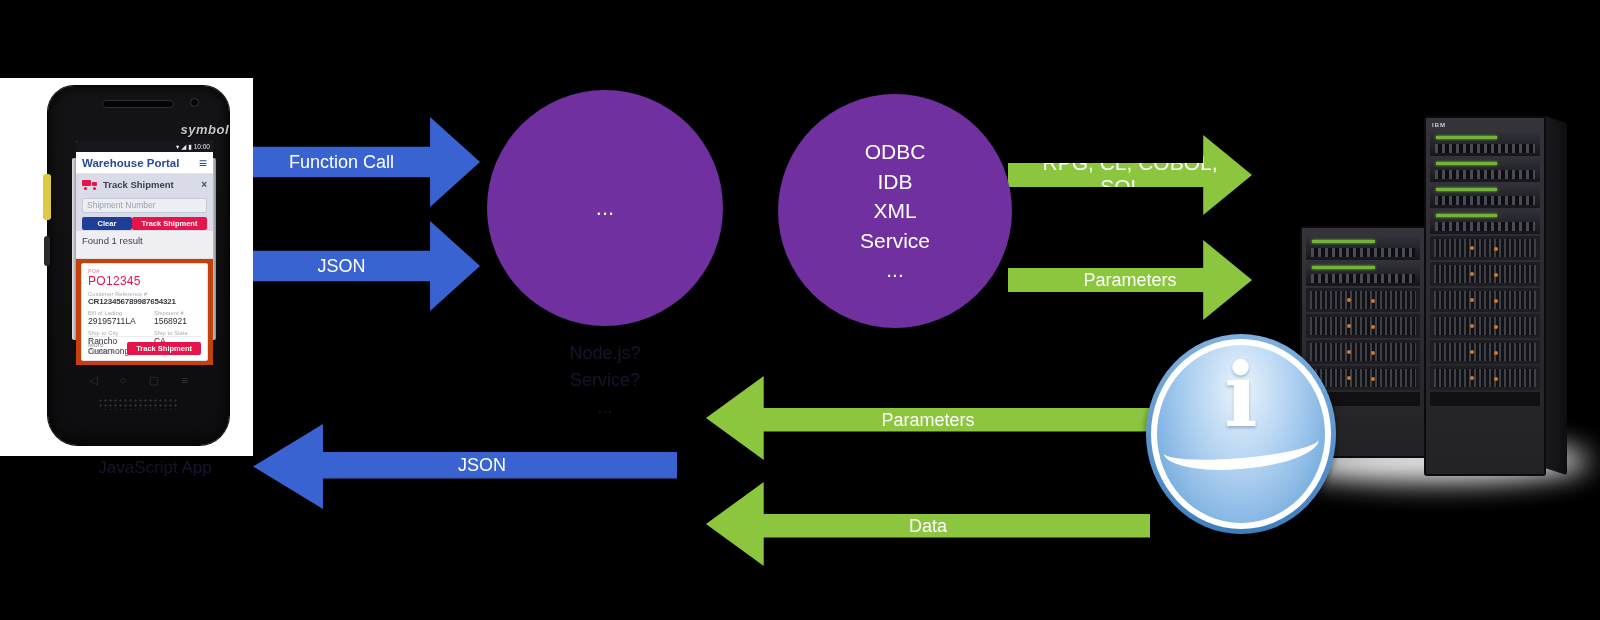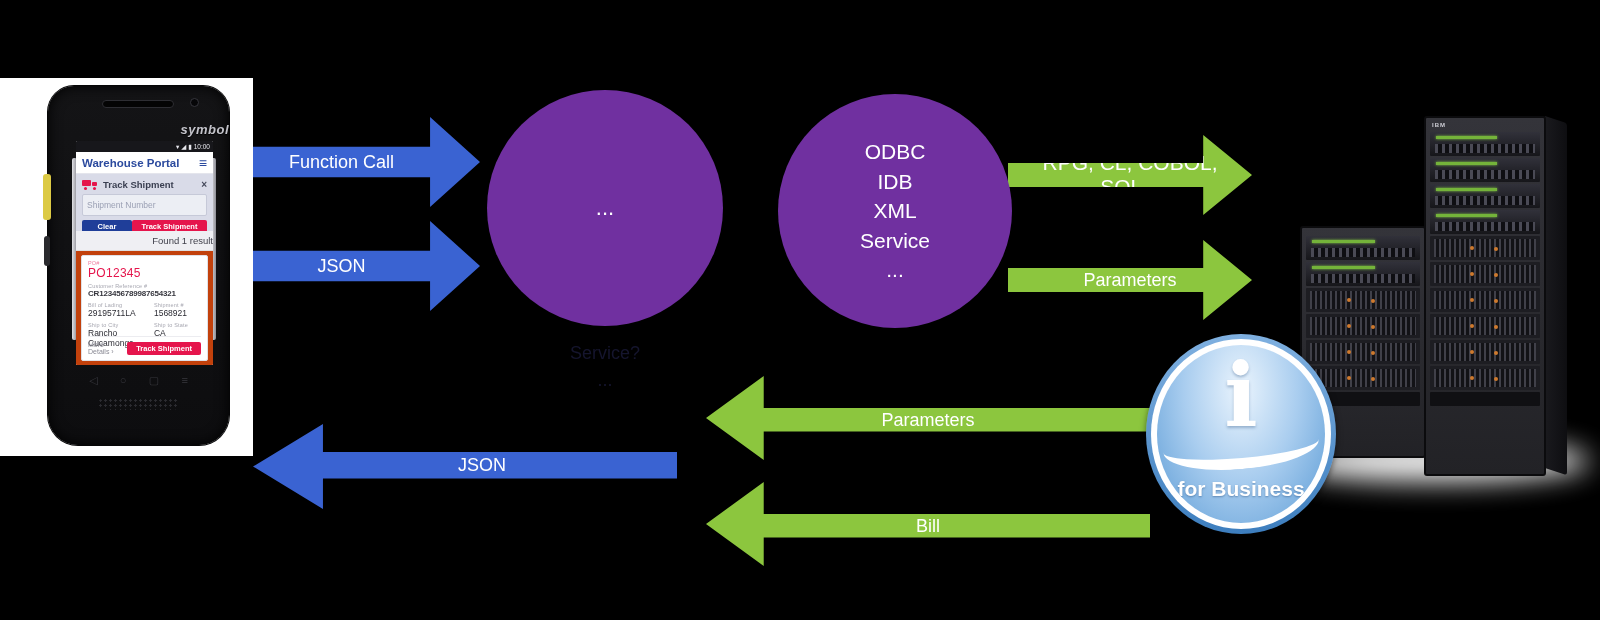--- a/index.html
+++ b/index.html
@@ -28,27 +28,27 @@
   .panel{background:#d9dbe8;padding:5px 6px 6px;flex:0 0 auto;height:57px;}
   .panel-row1{display:flex;align-items:center;margin-bottom:4px;}
   .truck{position:relative;width:16px;height:11px;margin-right:5px;}
   .truck i{position:absolute;display:block;background:#e5154c;}
   .truck .t-box{left:0;top:1px;width:9px;height:6px;border-radius:1px;}
   .truck .t-cab{left:10px;top:3px;width:5px;height:4px;border-radius:1px;}
   .truck .t-w1{left:2px;top:8px;width:3px;height:3px;border-radius:50%;}
   .truck .t-w2{left:11px;top:8px;width:3px;height:3px;border-radius:50%;}
   .panel-title{font-size:9.5px;font-weight:bold;color:#3a3f51;flex:1;}
   .close-icon{color:#44485a;font-size:10px;font-weight:bold;}
-  .ship-input{width:100%;height:22px;background:#eceef4;border:1px solid #c6c9d8;border-radius:2px;font-size:8.5px;color:#6a6f84;padding:0 4px;margin-bottom:4px;font-family:"Liberation Sans",sans-serif;}
+  .ship-input{width:100%;height:15px;background:#eceef4;border:1px solid #c6c9d8;border-radius:2px;font-size:8.5px;color:#6a6f84;padding:0 4px;margin-bottom:4px;font-family:"Liberation Sans",sans-serif;}
   .ship-input::placeholder{color:#9ba0b4;}
   .panel-btns{display:flex;gap:0;}
   .btn{height:13px;border-radius:2px;color:#fff;font-size:7.5px;font-weight:bold;text-align:center;line-height:13px;}
   .btn-clear{flex:.8;background:#1f3e99;}
   .btn-track{flex:1.2;background:#e5154c;}
-  .results-bar{height:20px;background:#efeff3;font-size:9.5px;color:#3f3f4a;line-height:20px;padding-left:6px;border-bottom:1px solid #dededf;flex:0 0 auto;text-align:right;}
+  .results-bar{height:28px;background:#efeff3;font-size:9.5px;color:#3f3f4a;line-height:20px;padding-left:6px;border-bottom:1px solid #dededf;flex:0 0 auto;}
   .card-wrap{flex:1;background:#c2410c;padding:4px 5px;}
   .card{background:#fff;border:1px solid #e0e0e6;border-radius:2px;height:100%;padding:4px 6px;position:relative;}
   .lbl{font-size:5.5px;color:#a6a6b0;letter-spacing:.2px;}
   .lbl-pink{color:#ee7fa0;}
   .val{font-size:8.5px;color:#2b2b33;font-weight:normal;}
   .po-val{font-size:12px;color:#e5154c;letter-spacing:.3px;}
   .ref-val{font-size:8px;color:#36363e;font-weight:bold;letter-spacing:-.2px;}
   .two-col{display:flex;margin-top:4px;}
   .two-col>div:first-child{flex:1.4;}
   .two-col>div:last-child{flex:1;}
@@ -184,21 +184,23 @@
 
     <div class="chin-nav">
       <span>◁</span>
       <span>○</span>
       <span>▢</span>
       <span>≡</span>
     </div>
     <div class="chin-dots"></div>
   </div>
 
+  <div class="faint phone-caption">JavaScript App</div>
   <div class="faint auth-caption">
+    <div>Node.js?</div>
     <div>Service?</div>
     <div>...</div>
   </div>
 
   <div class="arrow a-blue ar-blue-right" style="left:253px;top:117px;width:227px;height:90px;">
     <span class="alabel" style="left:0;width:78%;top:50%;">Function Call</span>
   </div>
   <div class="arrow a-blue ar-blue-right" style="left:253px;top:221px;width:227px;height:90px;">
     <span class="alabel" style="left:0;width:78%;top:50%;">JSON</span>
   </div>
@@ -208,21 +210,21 @@
   <div class="arrow a-green ar-green-right" style="left:1008px;top:240px;width:244px;height:80px;">
     <span class="alabel" style="left:0;width:100%;top:50%;">Parameters</span>
   </div>
   <div class="arrow a-green ar-green-left" style="left:706px;top:376px;width:444px;height:84px;">
     <span class="alabel" style="left:0;width:100%;top:52%;">Parameters</span>
   </div>
   <div class="arrow a-blue ar-blue-left" style="left:253px;top:424px;width:424px;height:85px;">
     <span class="alabel" style="left:8%;width:92%;top:48%;">JSON</span>
   </div>
   <div class="arrow a-green ar-green-left" style="left:706px;top:482px;width:444px;height:84px;">
-    <span class="alabel" style="left:0;width:100%;top:52%;">Bill</span>
+    <span class="alabel" style="left:0;width:100%;top:52%;">Data</span>
   </div>
 
   <div class="node node-auth">
     <div>...</div>
   </div>
   <div class="node node-svc">
     <div>ODBC</div>
     <div>IDB</div>
     <div>XML</div>
     <div>Service</div>
@@ -255,17 +257,16 @@
       <div class="unit unit-storage"></div>
       <div class="rack-base"></div>
     </div>
 
   <div class="ilogo">
     <div class="ilogo-outer"></div>
     <div class="ilogo-white"></div>
     <div class="ilogo-inner">
       <div class="ilogo-i">i</div>
       <div class="swoosh"></div>
-      <div class="ilogo-tag">for Business</div>
     </div>
   </div>
 
 </div>
 
 </body></html>

